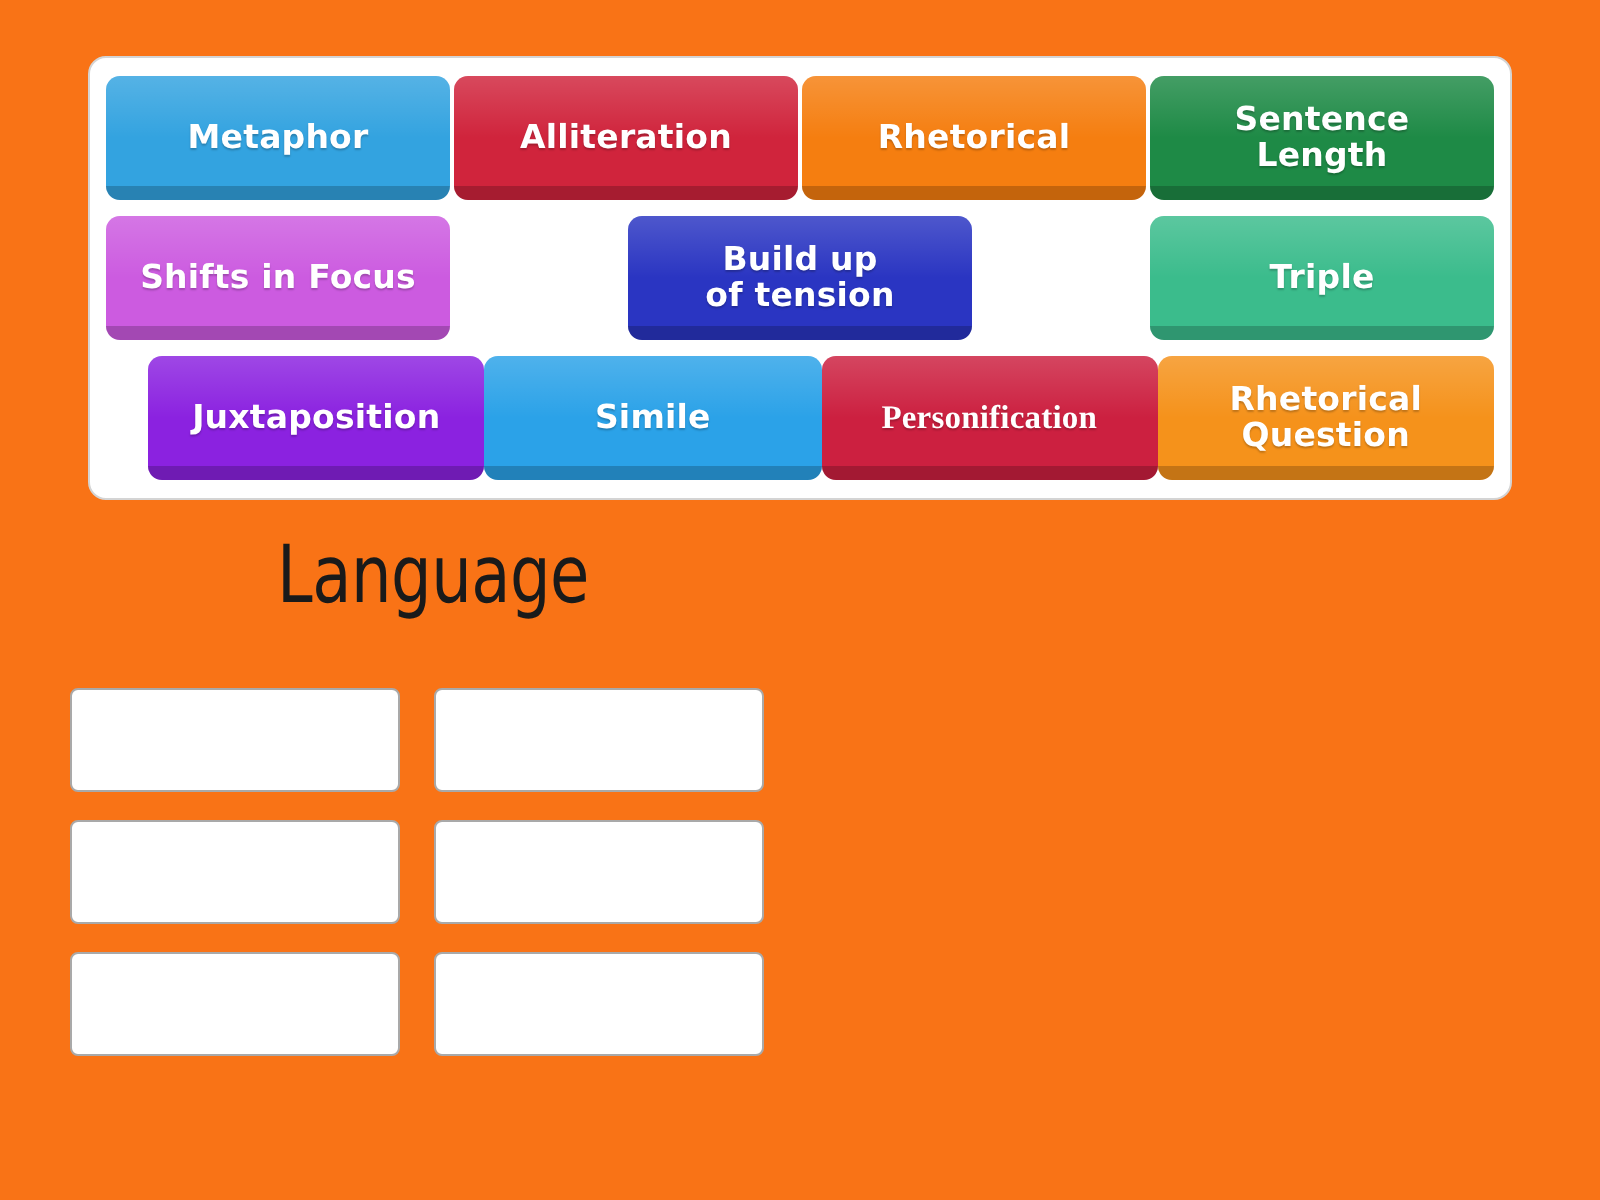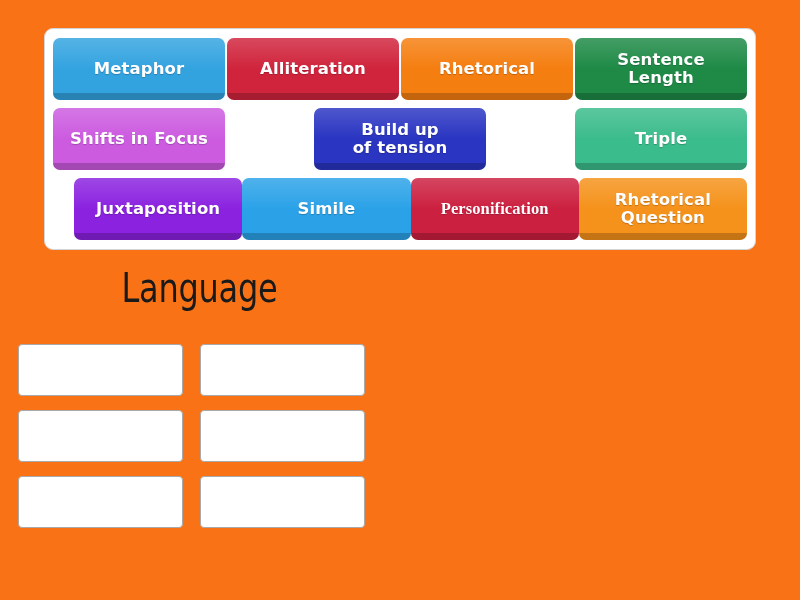--- a/index.html
+++ b/index.html
@@ -88,20 +88,21 @@
     top: 268px;
     width: 800px;
     display: flex;
   }
 
   .group {
     width: 400px;
     display: flex;
     flex-direction: column;
     align-items: center;
+    margin-left: 17px;
   }
 
   .group-title {
     font-family: "DejaVu Sans", sans-serif;
     font-size: 40px;
     font-weight: 400;
     color: #1a1a1a;
     line-height: 1;
     letter-spacing: -0.3px;
     transform: scaleX(0.80);

